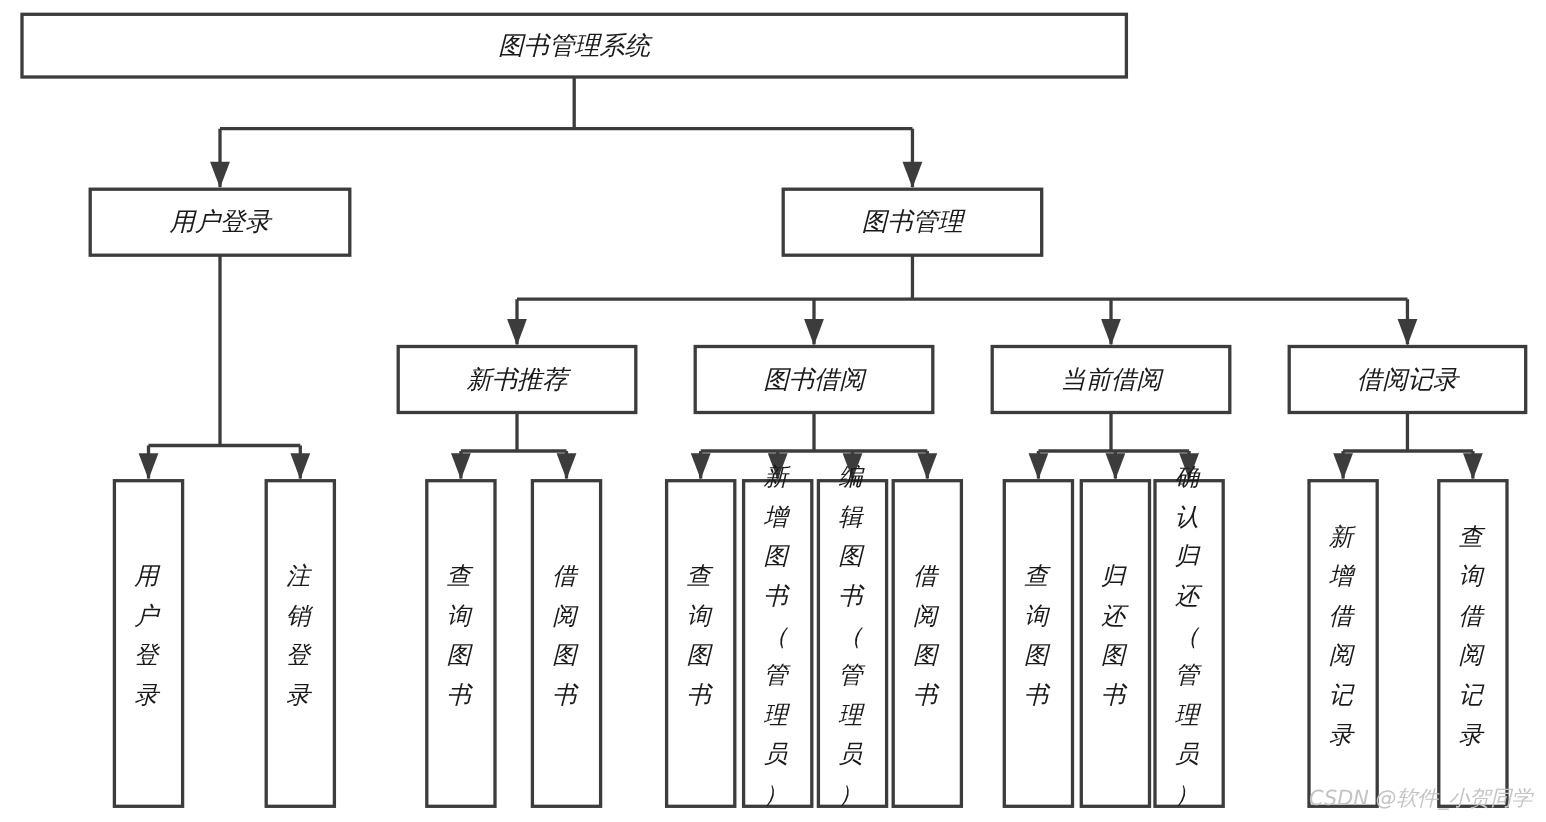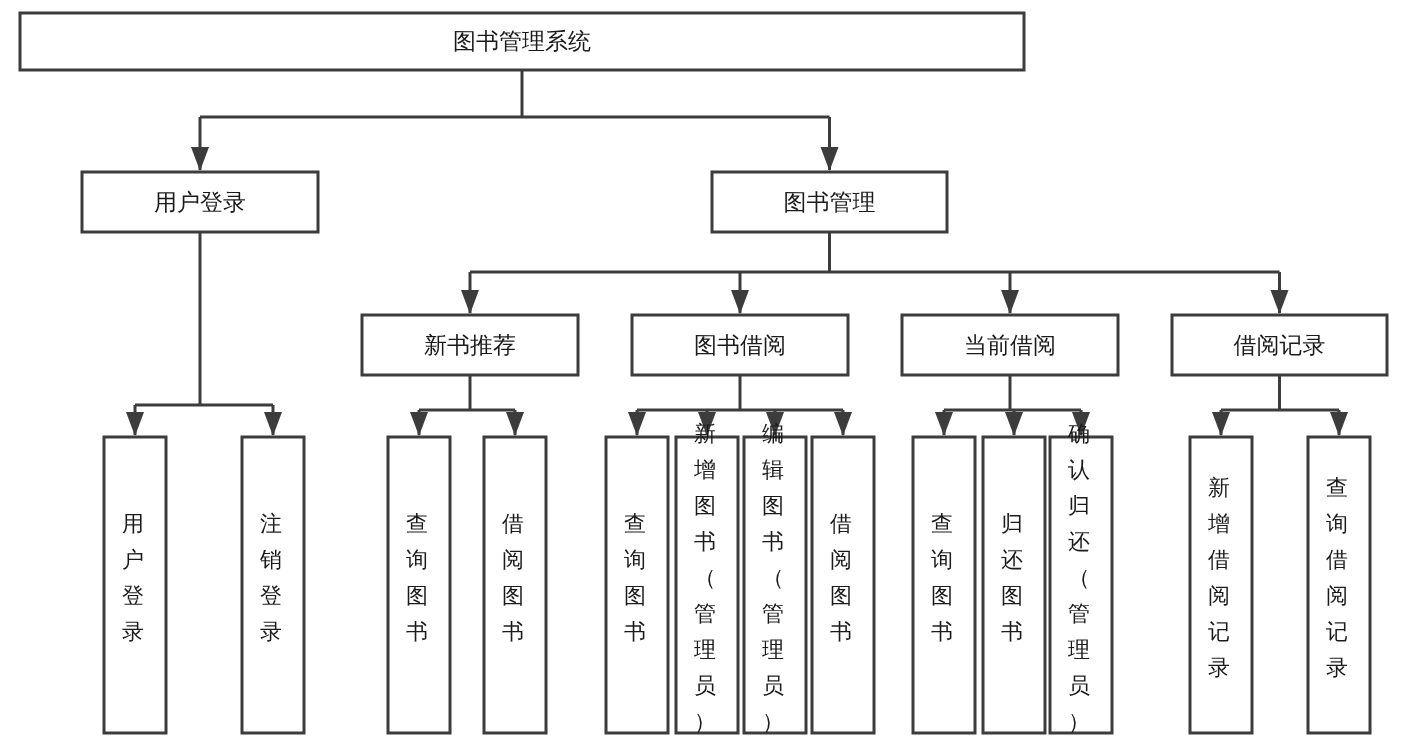--- a/index.html
+++ b/index.html
@@ -12,20 +12,21 @@
     width: 1405px;
     height: 747px;
     font-family: "DejaVu Sans", "Liberation Sans", sans-serif;
     overflow: hidden;
     position: relative;
   }
   #diagram-root {
     position: relative;
     width: 1405px;
     height: 747px;
+    font-style: italic;
   }
   svg.flow {
     display: block;
     width: 1405px;
     height: 747px;
   }
   .node-rect {
     fill: #ffffff;
     stroke: #3c3c3c;
     stroke-width: 3;
@@ -199,13 +200,14 @@
         <g>
           <rect x="1190" y="437" width="62" height="296" class="node-rect"></rect>
           <text x="1221" y="0" class="leaf-label" text-anchor="middle"><tspan x="1221" y="495">新</tspan><tspan x="1221" y="531">增</tspan><tspan x="1221" y="567">借</tspan><tspan x="1221" y="603">阅</tspan><tspan x="1221" y="639">记</tspan><tspan x="1221" y="675">录</tspan></text>
         </g>
         <g>
           <rect x="1308" y="437" width="62" height="296" class="node-rect"></rect>
           <text x="1339" y="0" class="leaf-label" text-anchor="middle"><tspan x="1339" y="495">查</tspan><tspan x="1339" y="531">询</tspan><tspan x="1339" y="567">借</tspan><tspan x="1339" y="603">阅</tspan><tspan x="1339" y="639">记</tspan><tspan x="1339" y="675">录</tspan></text>
         </g>
       </g>
   </svg>
+  <div class="watermark">CSDN @软件_小贺同学</div>
 </div>
 
 </body></html>

